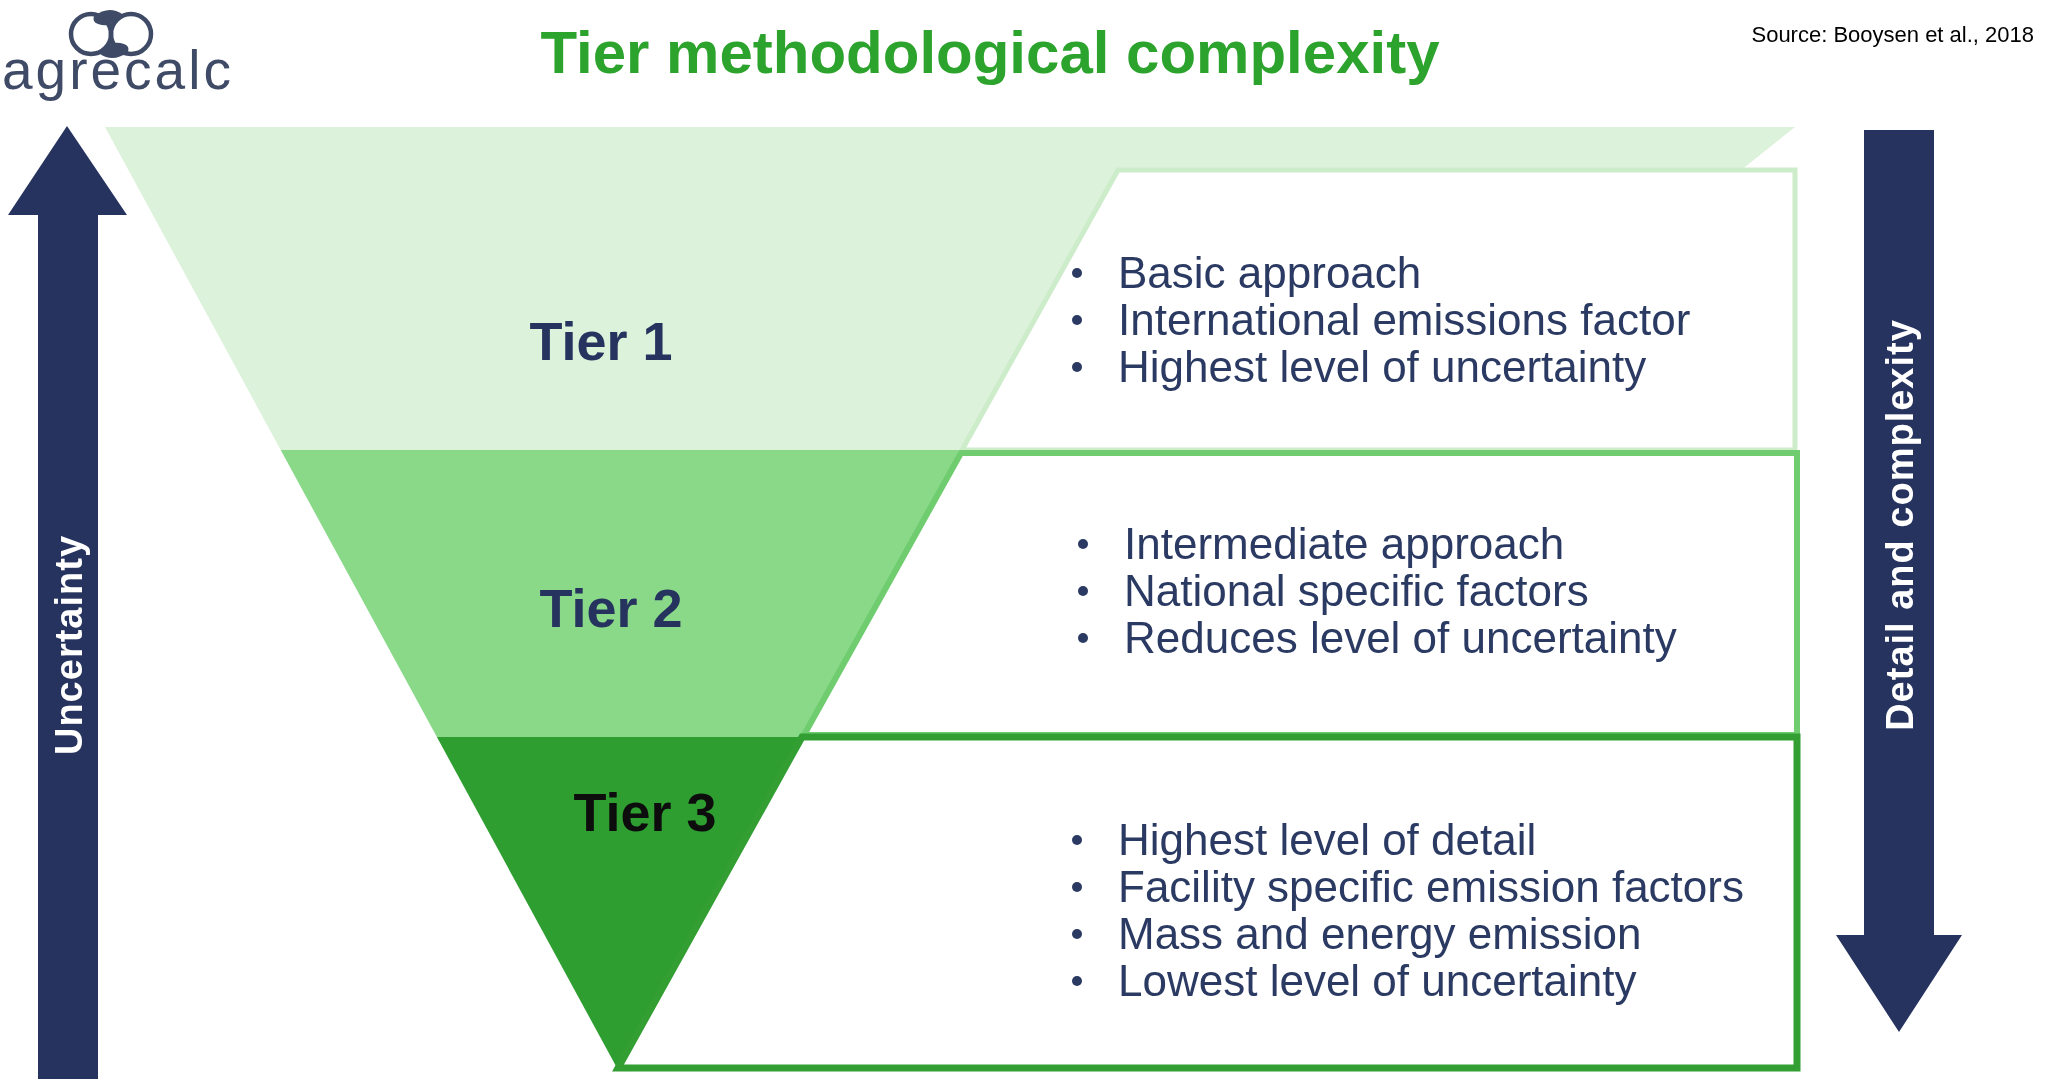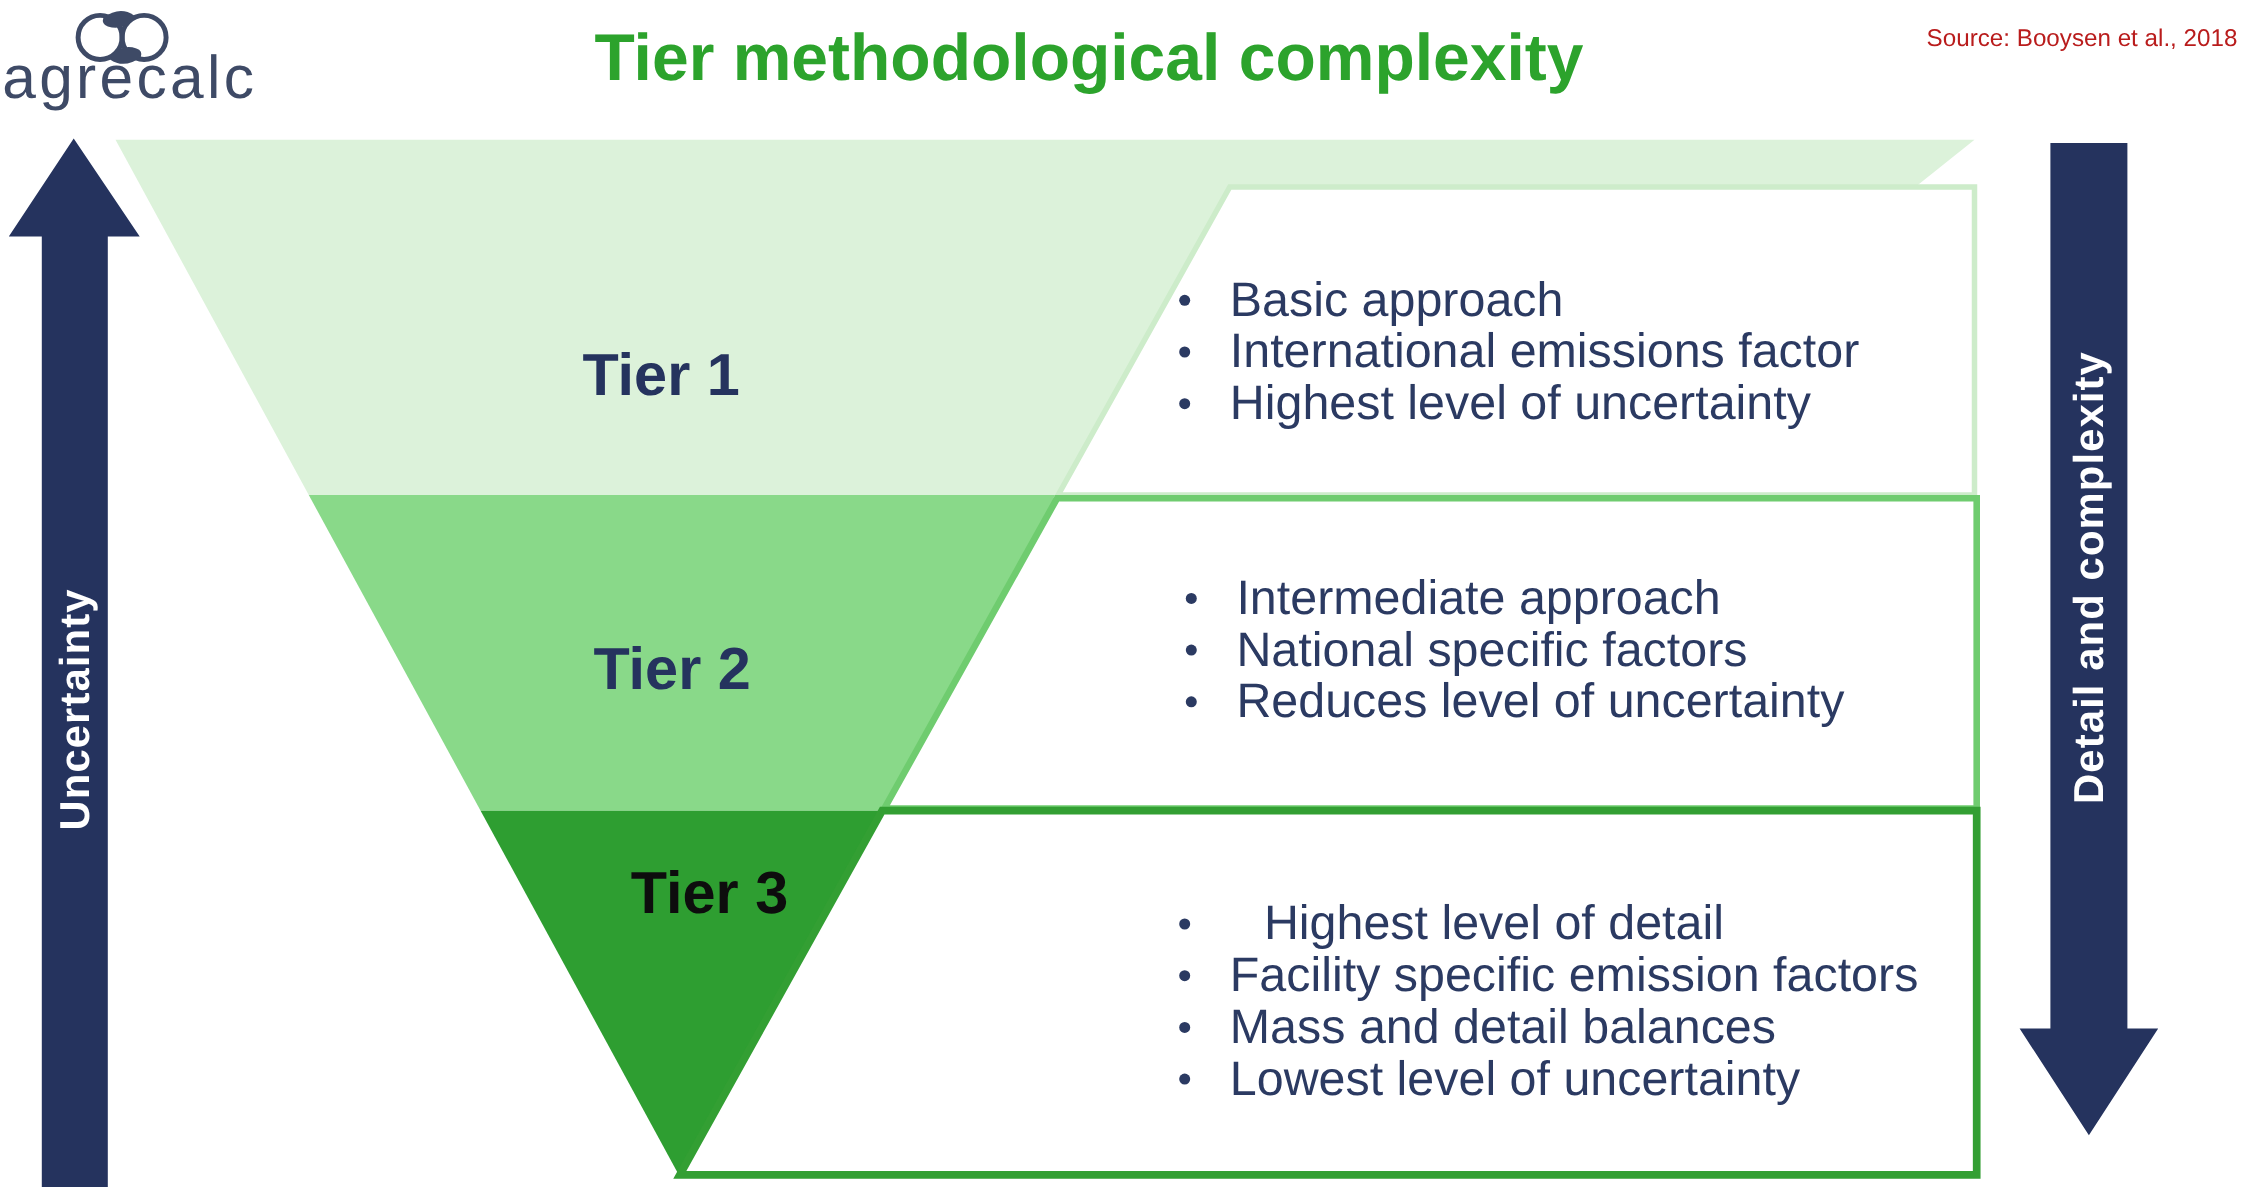--- a/index.html
+++ b/index.html
@@ -13,21 +13,21 @@
   .logo-text{
     left:2px;top:38px;font-size:55px;font-weight:400;color:#3e4a66;
     letter-spacing:3px;
   }
   .page-title{
     left:990px;top:18px;transform:translateX(-50%);
     font-size:60px;font-weight:800;color:#2ca32c;letter-spacing:0px;
     white-space:nowrap;
   }
   .source-note{
-    right:14px;top:22px;font-size:22px;color:#b91c1c;
+    right:14px;top:22px;font-size:22px;color:#000000;
   }
 
   .tier-label{
     transform:translate(-50%,-50%);
     font-size:54px;font-weight:bold;color:#25335e;white-space:nowrap;
   }
   .tier-label.dark{color:#0d0d0d;}
 
   .bullet-line{
     display:flex;align-items:center;white-space:nowrap;
@@ -100,31 +100,31 @@
   </div>
   <div class="abs bullet-line" style="left:1078px;top:566px;">
     <span class="dot"></span>
     <span class="txt">National specific factors</span>
   </div>
   <div class="abs bullet-line" style="left:1078px;top:613px;">
     <span class="dot"></span>
     <span class="txt">Reduces level of uncertainty</span>
   </div>
 
-  <div class="abs bullet-line" style="left:1072px;top:815px;gap:31px;">
+  <div class="abs bullet-line" style="left:1072px;top:815px;">
     <span class="dot"></span>
     <span class="txt">Highest level of detail</span>
   </div>
   <div class="abs bullet-line" style="left:1072px;top:862px;text-align:center;">
     <span class="dot"></span>
     <span class="txt">Facility specific emission factors</span>
   </div>
   <div class="abs bullet-line" style="left:1072px;top:909px;">
     <span class="dot"></span>
-    <span class="txt">Mass and detail balances</span>
+    <span class="txt">Mass and energy emission</span>
   </div>
   <div class="abs bullet-line" style="left:1072px;top:956px;">
     <span class="dot"></span>
     <span class="txt">Lowest level of uncertainty</span>
   </div>
 
   <div class="abs arrow-label" style="left:69px;top:645px;">Uncertainty</div>
   <div class="abs arrow-label" style="left:1900px;top:525px;">Detail and complexity</div>
 
 </div>

